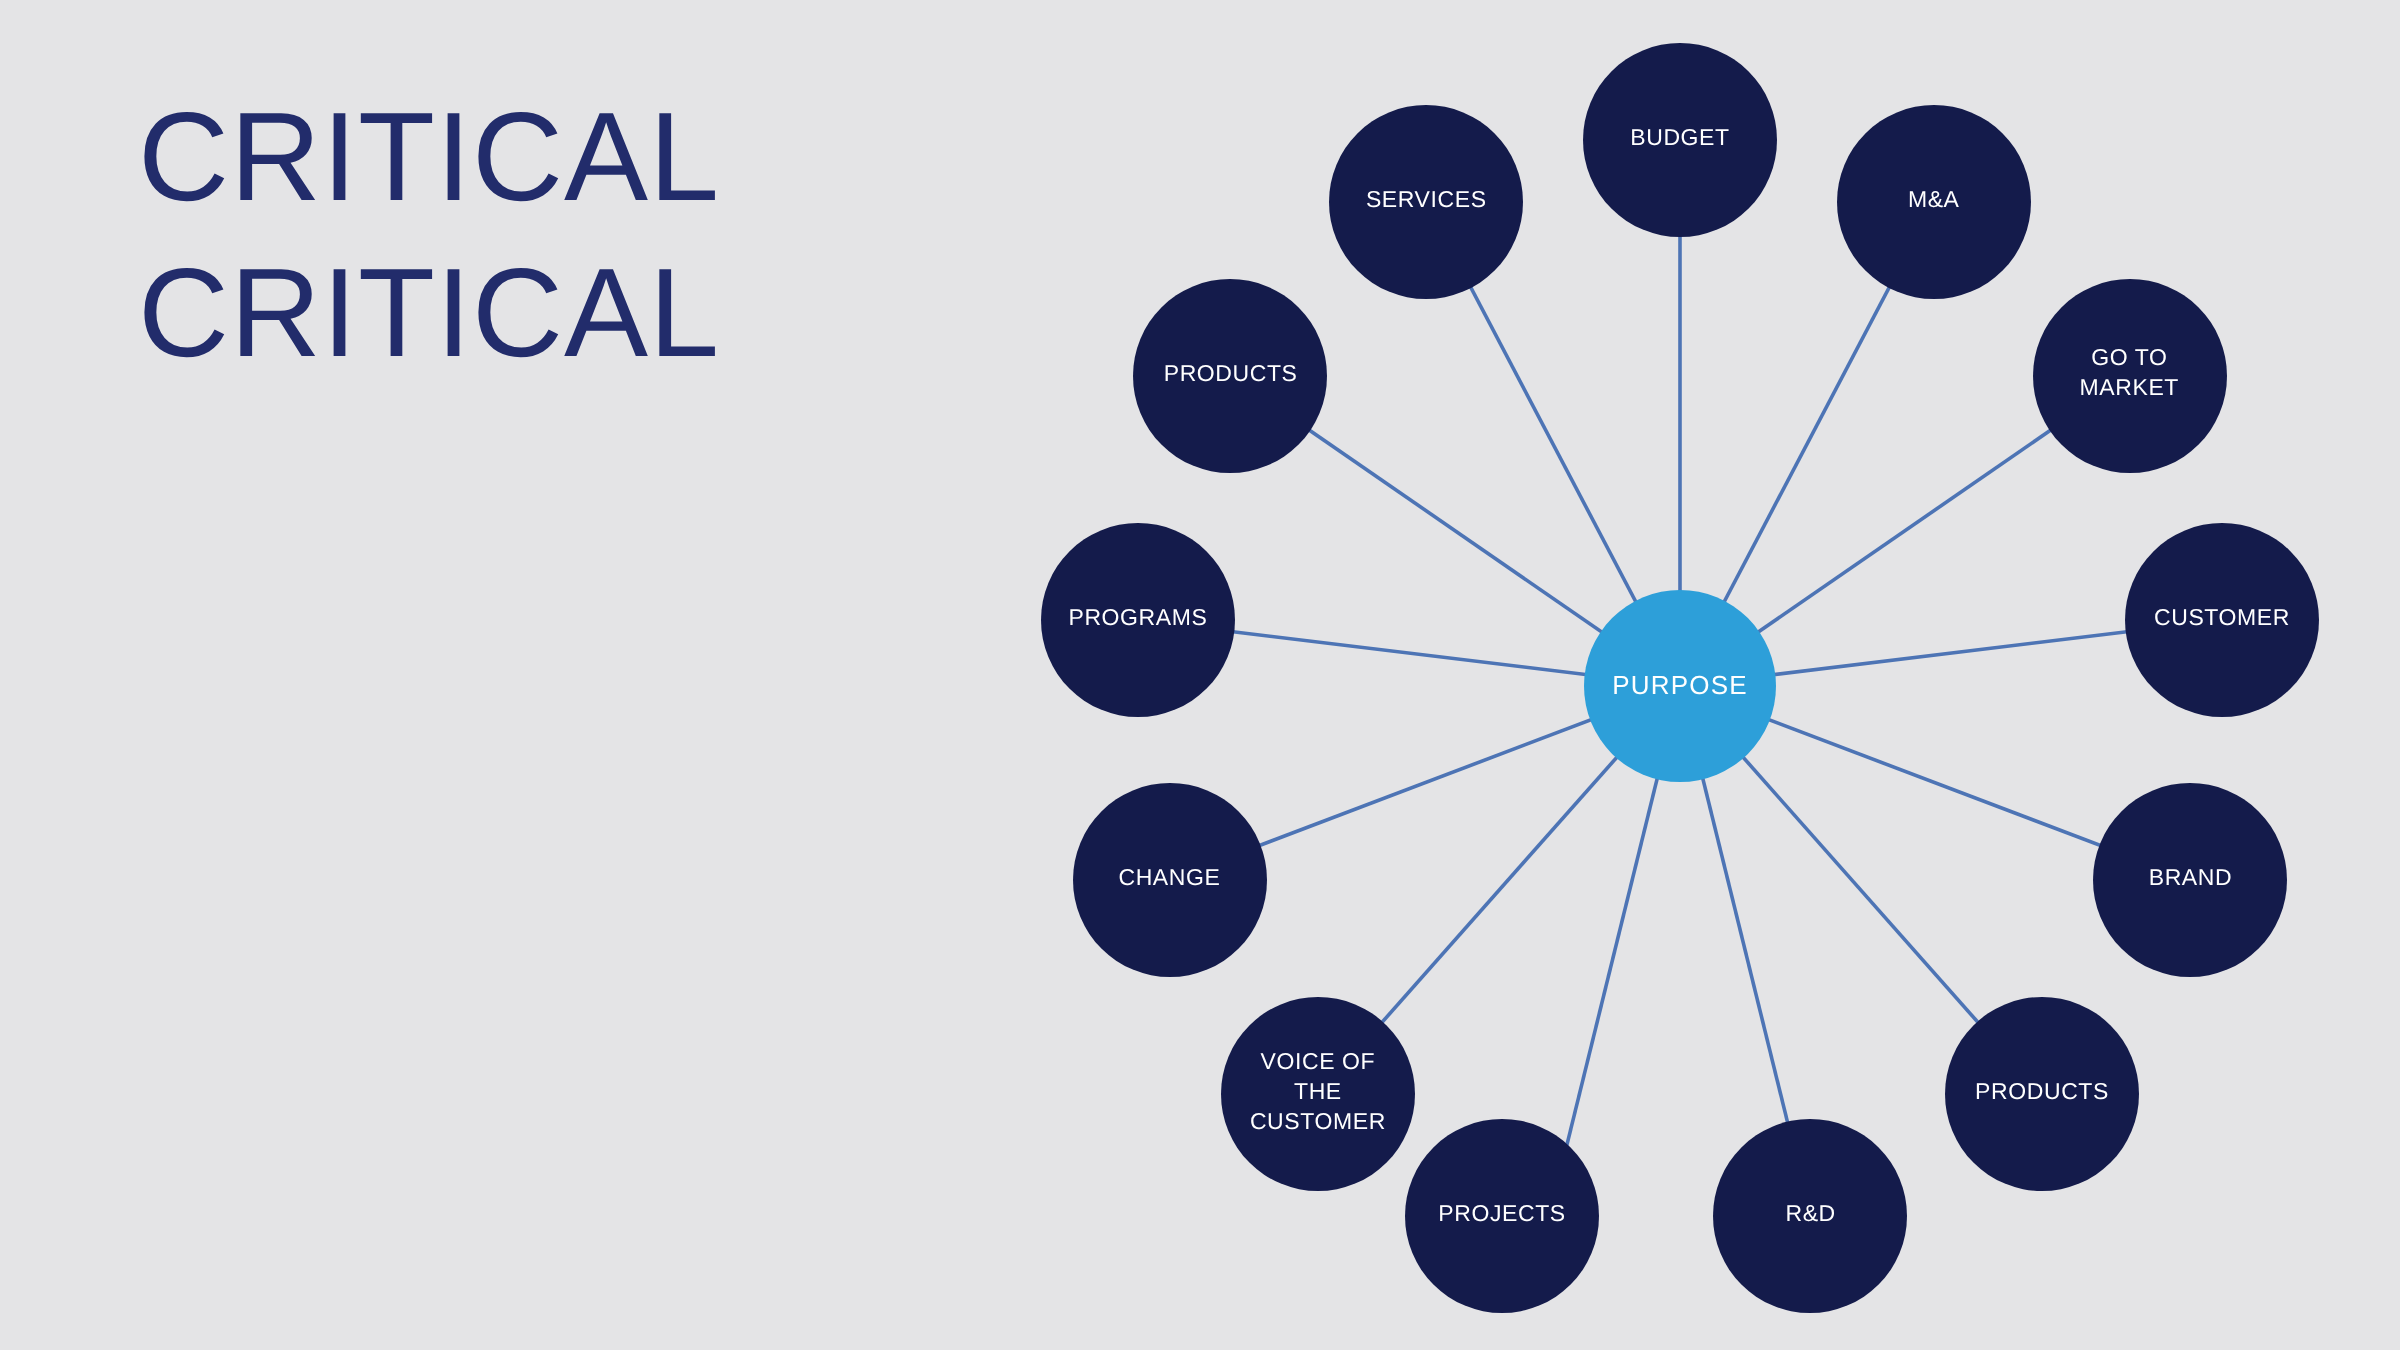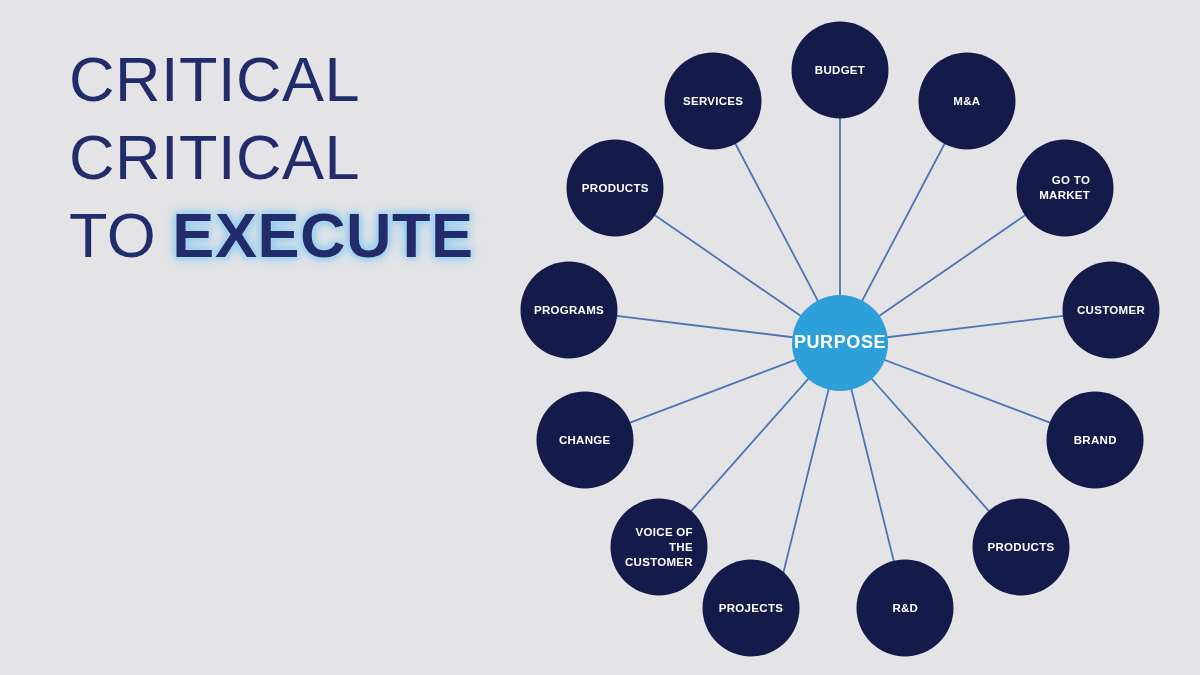--- a/index.html
+++ b/index.html
@@ -49,45 +49,44 @@
   .node {
     position: absolute;
     width: 97px;
     height: 97px;
     border-radius: 50%;
     background: var(--node-fill, #141b4b);
     color: var(--node-text, #ffffff);
     display: flex;
     align-items: center;
     justify-content: center;
-    text-align: right;
-    font-weight: bold;
+    text-align: center;
+    font-weight: normal;
     font-size: 11.5px;
     line-height: 1.3;
     letter-spacing: 0.3px;
     white-space: pre-line;
     transform: translate(-50%, -50%);
   }
   .node.center {
     width: 96px;
     height: 96px;
     background: var(--center-fill, #2d9fd9);
-    font-size: 18px;
+    font-size: 13px;
     letter-spacing: 0.6px;
   }
 </style>
 </head>
 <body>
 
 <div class="stage" id="stage" style="--bg: #e4e4e6; --title-text: #222c6b; --glow: #8ecbf0; --glow-bright: #cfe9fa; --node-fill: #141b4b; --node-text: #ffffff; --center-fill: #2d9fd9;">
 
   <div class="title-block">
     <div class="title-line">CRITICAL</div>
     <div class="title-line">CRITICAL</div>
-    <div class="title-line"><span>TO</span><span class="hl">EXECUTE</span></div>
   </div>
 
   <svg class="connectors" id="connectors" viewBox="0 0 1200 675">
       <line x1="840" y1="343" x2="840" y2="70" stroke="#4d74b5" stroke-width="1.8"></line>
       <line x1="840" y1="343" x2="966.8694259679488" y2="101.27050499667371" stroke="#4d74b5" stroke-width="1.8"></line>
       <line x1="840" y1="343" x2="1064.674595388968" y2="187.91832414239445" stroke="#4d74b5" stroke-width="1.8"></line>
       <line x1="840" y1="343" x2="1111.0095226287688" y2="310.0934862902968" stroke="#4d74b5" stroke-width="1.8"></line>
       <line x1="840" y1="343" x2="1095.2594342531183" y2="439.8071341626122" stroke="#4d74b5" stroke-width="1.8"></line>
       <line x1="840" y1="343" x2="1021.0324856997371" y2="547.3434342507106" stroke="#4d74b5" stroke-width="1.8"></line>
       <line x1="840" y1="343" x2="905.3331763505032" y2="608.0671161573122" stroke="#4d74b5" stroke-width="1.8"></line>

